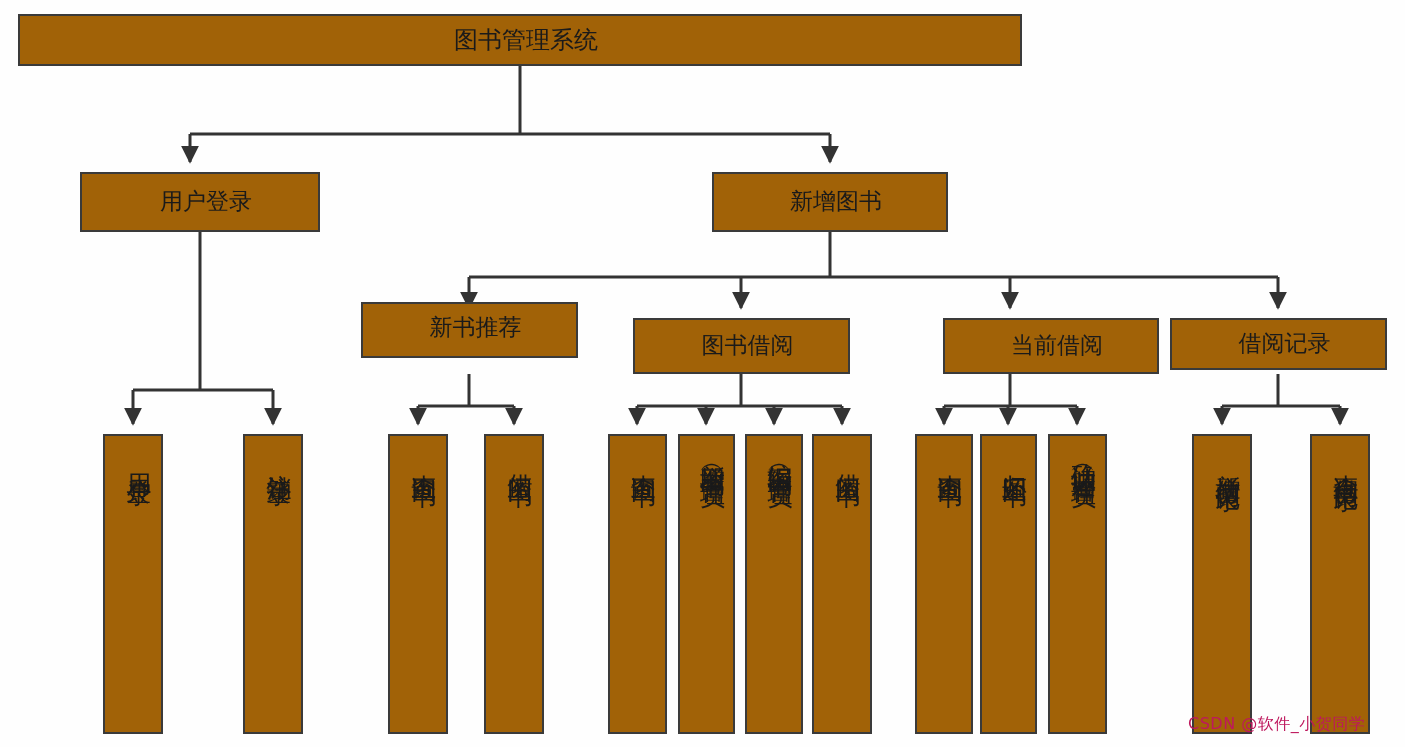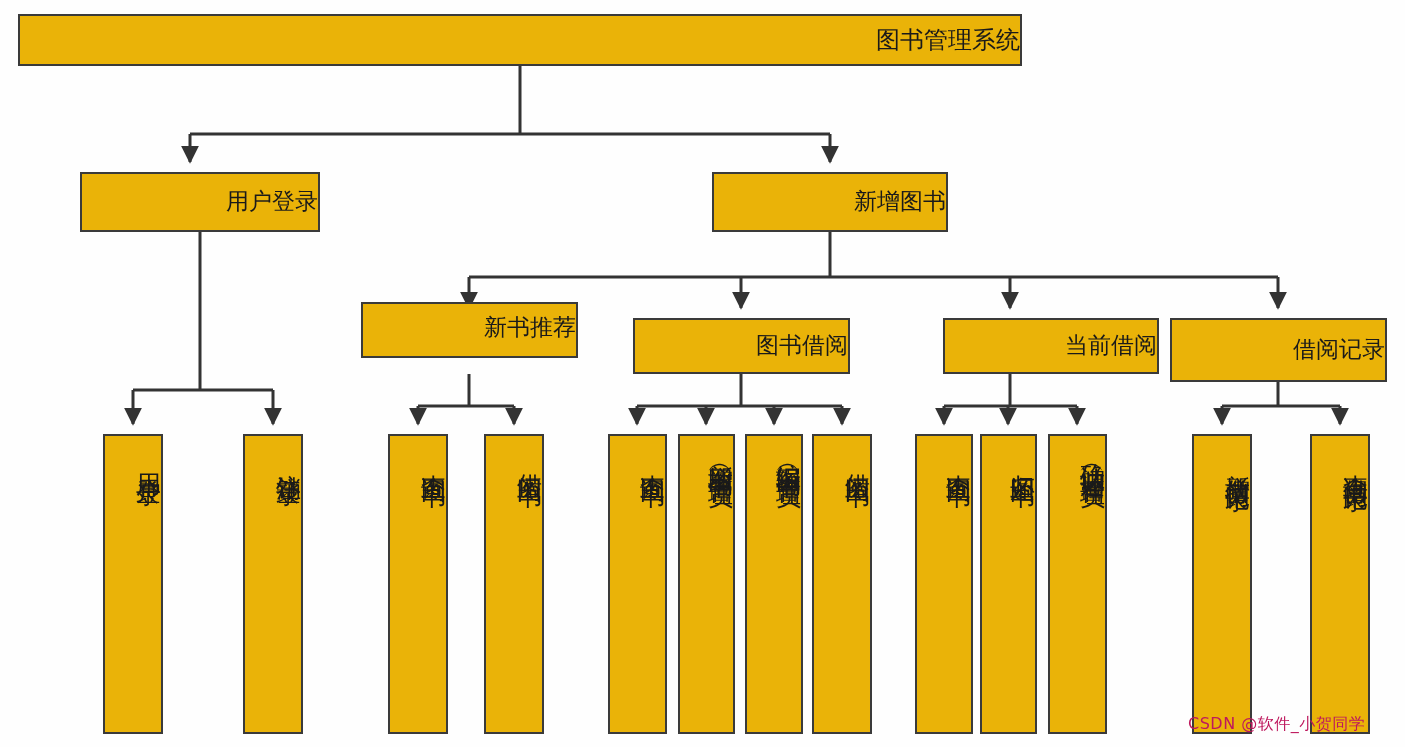--- a/index.html
+++ b/index.html
@@ -21,25 +21,25 @@
     position: absolute;
     left: 0;
     top: 0;
     width: 1405px;
     height: 747px;
     pointer-events: none;
   }
   .node {
     position: absolute;
     box-sizing: border-box;
-    background: #eab308;
+    background: #a16207;
     border: 2.5px solid #3a3a3a;
     display: flex;
     align-items: center;
-    justify-content: flex-end;
+    justify-content: center;
     z-index: 2;
     padding-left: 12px;
   }
   .node .label {
     color: #1a1a1a;
     line-height: 1.12;
     text-align: center;
     white-space: nowrap;
   }
   .node.horizontal .label {
@@ -138,21 +138,21 @@
 
   <div class="node horizontal" style="left:361px; top:302px; width:217px; height:56px;font-family:Liberation Mono, monospace;">
     <span class="label">新书推荐</span>
   </div>
   <div class="node horizontal" style="left:633px; top:318px; width:217px; height:56px;">
     <span class="label">图书借阅</span>
   </div>
   <div class="node horizontal" style="left:902px; top:318px; width:216px; height:56px;margin-left:41px;">
     <span class="label">当前借阅</span>
   </div>
-  <div class="node horizontal" style="left:1170px; top:318px; width:217px; height:64px;">
+  <div class="node horizontal" style="left:1170px; top:318px; width:217px; height:52px;">
     <span class="label">借阅记录</span>
   </div>
 
   <div class="node vertical" style="left:103px; top:434px; width:60px; height:300px;">
     <span class="label">用户登录</span>
   </div>
   <div class="node vertical" style="left:243px; top:434px; width:60px; height:300px;">
     <span class="label">注销登录</span>
   </div>
   <div class="node vertical" style="left:388px; top:434px; width:60px; height:300px;">

